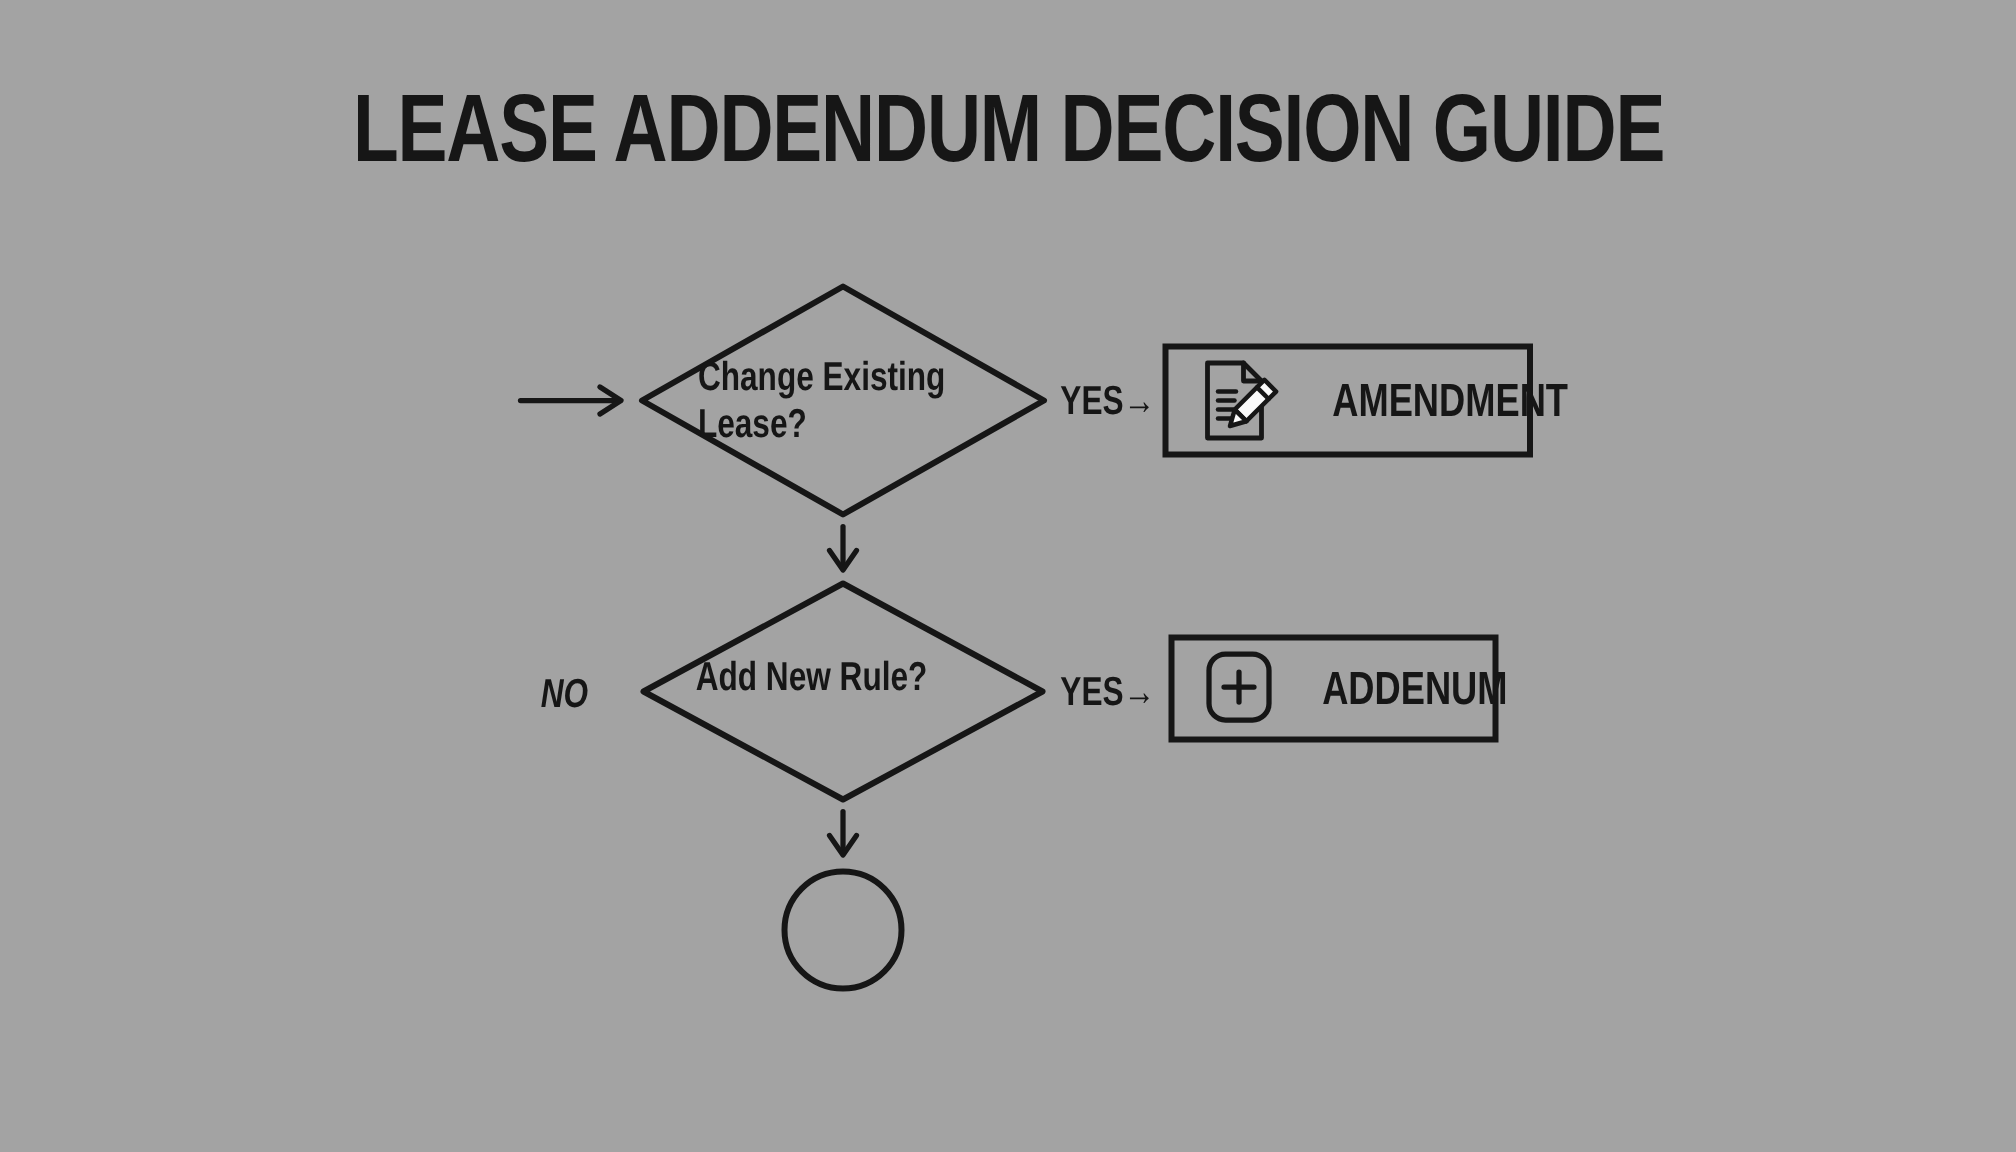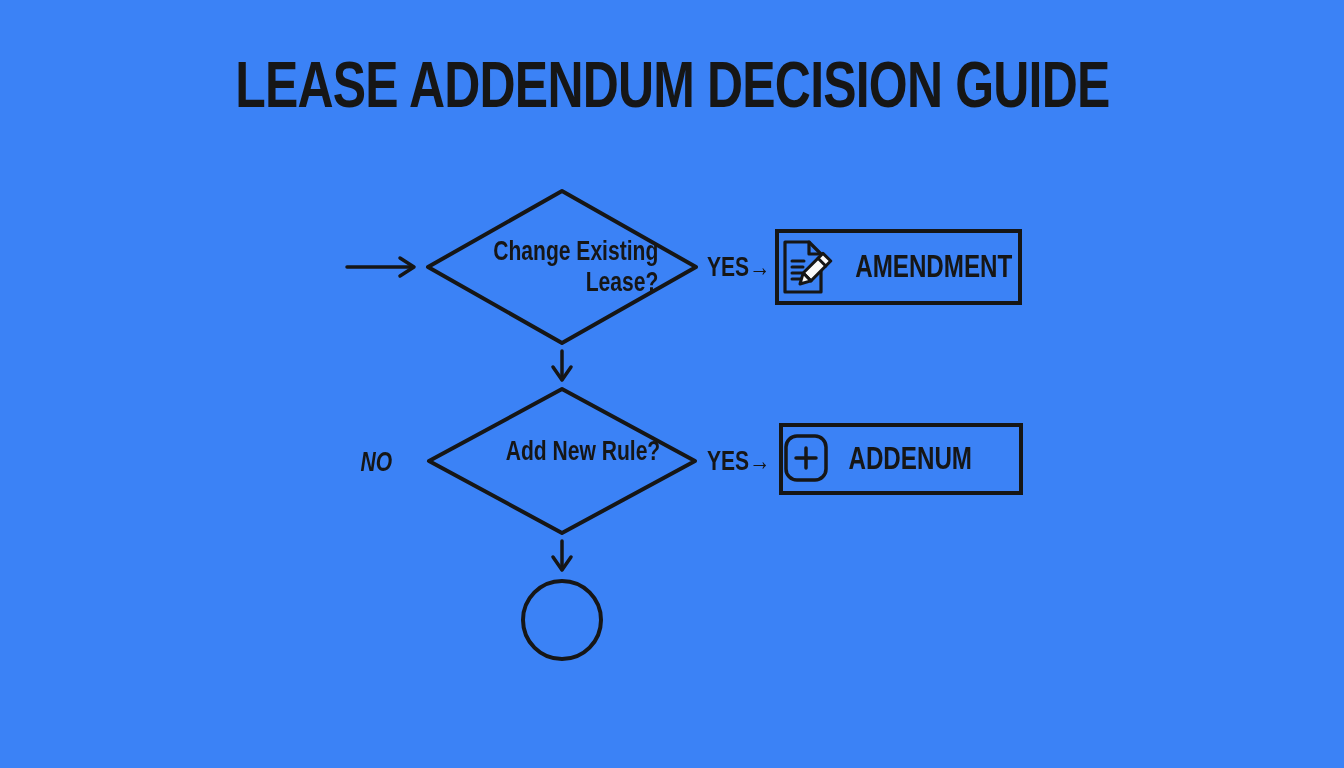--- a/index.html
+++ b/index.html
@@ -1,48 +1,48 @@
 <!DOCTYPE html>
 <html><head>
 <meta charset="utf-8">
 <style>
   html,body{margin:0;padding:0;background:#fafafa;}
   .canvas{
-    position:relative;width:1344px;height:768px;background:#3b82f6;
+    position:relative;width:1344px;height:768px;background:#a3a3a3;
     font-family:"Liberation Sans","DejaVu Sans",sans-serif;color:#161616;overflow:hidden;
   }
   .cond{display:inline-block;transform:scaleX(0.78);transform-origin:center;white-space:nowrap;}
   .title{
     position:absolute;top:48px;left:0;width:100%;text-align:center;
     font-size:64px;font-weight:700;letter-spacing:-1px;margin:0;
   }
   .lines{position:absolute;left:0;top:0;}
   .start-pill{
     position:absolute;left:188px;top:231px;width:146px;height:70px;
     border:4px solid #161616;border-radius:38px;
     display:flex;align-items:center;justify-content:center;
     font-size:30px;font-weight:700;
   }
   .diamond-label{
-    position:absolute;text-align:right;font-weight:700;font-size:27px;line-height:1.14;
+    position:absolute;text-align:left;font-weight:700;font-size:27px;line-height:1.14;
   }
   .d1{left:442px;top:236px;width:240px;}
   .d2{left:442px;top:436px;width:240px;}
   .edge-label{
     position:absolute;font-weight:700;font-size:27px;text-align:left;
   }
   .yes1{left:698px;top:252px;width:74px;}
   .yes2{left:698px;top:446px;width:74px;}
   .no{left:356px;top:447px;width:60px;font-style:italic;}
   .node-box{
     position:absolute;border:4px solid #161616;background:transparent;
-    display:flex;align-items:center;padding-left:0;box-sizing:border-box;
+    display:flex;align-items:center;padding-left:20px;gap:13px;box-sizing:border-box;
   }
   .amendment-box{left:775px;top:229px;width:247px;height:76px;}
-  .addendum-box{left:779px;top:423px;width:244px;height:72px;}
+  .addendum-box{left:779px;top:423px;width:220px;height:72px;}
   .node-box .label{font-size:31px;font-weight:700;}
   .icon{flex:0 0 auto;display:block;}
 </style>
 </head>
 <body>
 
 <div class="canvas">
 
   <h1 class="title"><span class="cond">LEASE ADDENDUM DECISION GUIDE</span></h1>
 

